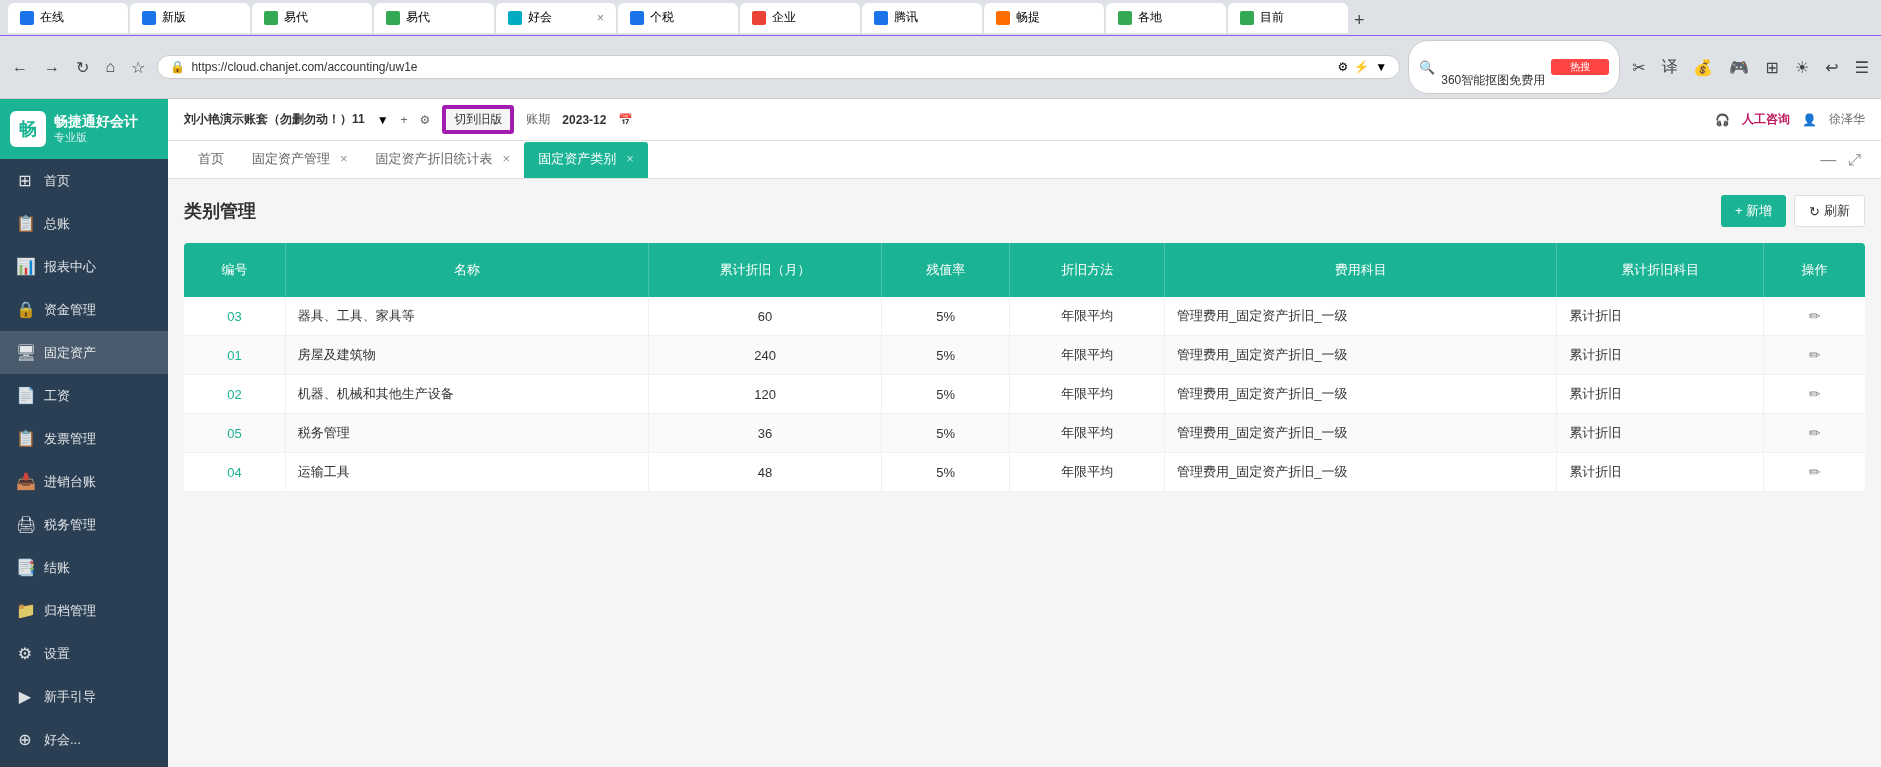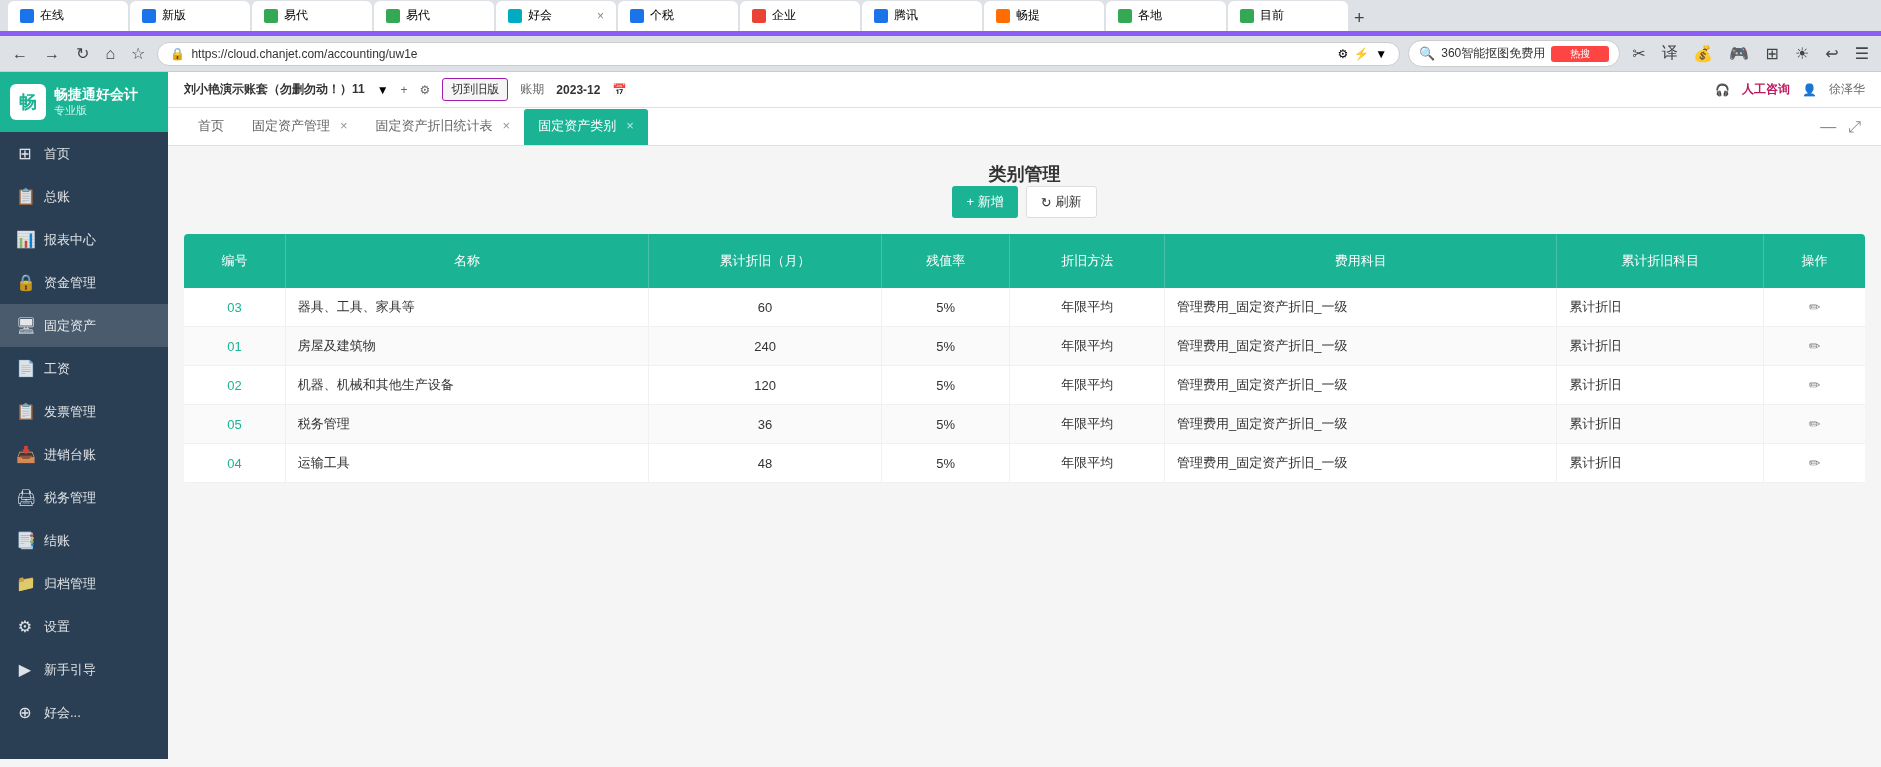--- a/index.html
+++ b/index.html
@@ -1,71 +1,71 @@
 <!DOCTYPE html>
 <html><head>
   <meta charset="utf-8">
   <style>
     * { box-sizing: border-box; margin: 0; padding: 0; }
     body { font-family: 'Microsoft YaHei', Arial, sans-serif; font-size: 13px; background: #f5f5f5; overflow: hidden; }
 
     
-    .browser-chrome { background: #dee1e6; height: 36px; display: flex; align-items: center; padding: 0 8px; gap: 4px; border-bottom: 5px solid #8b5cf6; }
+    .browser-chrome { background: #dee1e6; height: 36px; display: flex; align-items: center; padding: 0 8px; gap: 4px; border-bottom: 1px solid #8b5cf6; }
     .browser-tab { background: #fff; padding: 6px 12px; border-radius: 6px 6px 0 0; font-size: 12px; display: flex; align-items: center; gap: 6px; min-width: 120px; white-space: nowrap; overflow: hidden; cursor: pointer; height: 30px; }
     .browser-tab.active { background: #fff; }
     .browser-tab .tab-close { color: #888; margin-left: auto; cursor: pointer; }
     .tab-favicon { width: 14px; height: 14px; border-radius: 2px; display: inline-block; }
     .tab-favicon.blue { background: #1a73e8; }
     .tab-favicon.green { background: #34a853; }
     .tab-favicon.teal { background: #00acc1; }
     .tab-favicon.red { background: #ea4335; }
     .tab-favicon.orange { background: #ff6d00; }
     .browser-tabs { display: flex; gap: 2px; flex: 1; align-items: flex-end; overflow: hidden; }
 
     
     .address-bar-row { background: #dee1e6; padding: 4px 8px; display: flex; align-items: center; gap: 8px; border-bottom: 1px solid #ccc; }
     .nav-btn { background: none; border: none; cursor: pointer; color: #444; font-size: 16px; padding: 2px 4px; }
     .address-bar { flex: 1; background: #fff; border: 1px solid #ccc; border-radius: 20px; padding: 4px 12px; font-size: 12px; display: flex; align-items: center; gap: 6px; }
     .address-text { flex: 1; font-size: 12px; color: #333; }
     .search-bar { display: flex; align-items: center; gap: 6px; background: #fff; border: 1px solid #ccc; border-radius: 20px; padding: 4px 10px; min-width: 180px; }
-    .search-text { font-size: 12px; color: #333; }
+    .search-text { font-size: 12px; color: #333; margin-top: 27px; }
     .hot-badge { background: #ff4444; color: #fff; font-size: 10px; padding: 1px 19px; border-radius: 3px; }
 
     
     .app-container { display: flex; height: calc(767px - 80px); }
 
     
     .sidebar { width: 168px; background: #2a3f54; color: #fff; display: flex; flex-direction: column; overflow-y: auto; }
     .sidebar-logo { background: #1ab394; padding: 12px 10px; display: flex; align-items: center; gap: 8px; }
     .logo-icon { width: 36px; height: 36px; background: #fff; border-radius: 6px; display: flex; align-items: center; justify-content: center; font-size: 18px; color: #1ab394; font-weight: bold; }
     .logo-text { font-size: 14px; font-weight: bold; line-height: 1.2; }
     .logo-sub { font-size: 11px; color: rgba(255,255,255,0.8); }
     .sidebar-item { display: flex; align-items: center; gap: 10px; padding: 12px 16px; cursor: pointer; color: rgba(255,255,255,0.85); font-size: 13px; transition: background 0.2s; }
     .sidebar-item.active { background: rgba(255,255,255,0.15); }
     .sidebar-icon { font-size: 16px; width: 18px; text-align: center; }
 
     
     .top-bar { background: #fff; border-bottom: 1px solid #e0e0e0; padding: 6px 16px; display: flex; align-items: center; gap: 12px; font-size: 12px; }
     .company-name { color: #333; font-weight: bold; }
     .account-period { color: #666; }
     .period-value { color: #333; font-weight: bold; }
-    .switch-btn { border: 1px solid #a21caf; background: #f5f5f5; padding: 2px 8px; border-radius: 3px; cursor: pointer; font-size: 12px; color: #333; }
+    .switch-btn { border: 4px solid #a21caf; background: #f5f5f5; padding: 2px 8px; border-radius: 3px; cursor: pointer; font-size: 12px; color: #333; }
     .top-bar-right { margin-left: auto; display: flex; align-items: center; gap: 12px; color: #666; font-size: 12px; }
 
     
     .page-tabs { background: #fff; border-bottom: 1px solid #e0e0e0; display: flex; align-items: center; padding: 0 16px; height: 38px; gap: 0; }
     .page-tab { padding: 8px 14px; cursor: pointer; color: #666; font-size: 13px; border-bottom: 2px solid transparent; display: flex; align-items: center; gap: 6px; white-space: nowrap; }
     .page-tab.active { color: #fff; background: #1ab394; border-radius: 3px 3px 0 0; }
     .tab-close-btn { margin-left: 4px; cursor: pointer; opacity: 0.7; }
     .page-tab-expand { margin-left: auto; display: flex; gap: 4px; }
     .expand-btn { background: none; border: none; cursor: pointer; font-size: 16px; color: #888; padding: 2px 4px; }
 
     
     .content-area { flex: 1; padding: 16px; overflow: auto; }
-    .section-header { display: flex; align-items: center; justify-content: space-between; margin-bottom: 16px; flex-direction: column; }
+    .section-header { display: flex; align-items: center; justify-content: space-between; margin-bottom: 16px; }
     .section-title { font-size: 18px; font-weight: bold; color: #333; }
     .header-actions { display: flex; gap: 8px; }
     .btn-add { background: #1ab394; color: #fff; border: none; padding: 6px 14px; border-radius: 3px; cursor: pointer; font-size: 13px; display: flex; align-items: center; gap: 4px; }
     .btn-refresh { background: #fff; color: #333; border: 1px solid #ddd; padding: 6px 14px; border-radius: 3px; cursor: pointer; font-size: 13px; display: flex; align-items: center; gap: 4px; }
 
     
     .data-table { width: 100%; border-collapse: collapse; background: #fff; border-radius: 4px; overflow: hidden; }
     .data-table thead tr { background: #1ab394; color: #fff; }
     .data-table thead th { padding: 18px 12px; text-align: center; font-weight: normal; font-size: 13px; border-right: 1px solid rgba(255,255,255,0.2); }
     .data-table thead th:last-child { border-right: none; }

